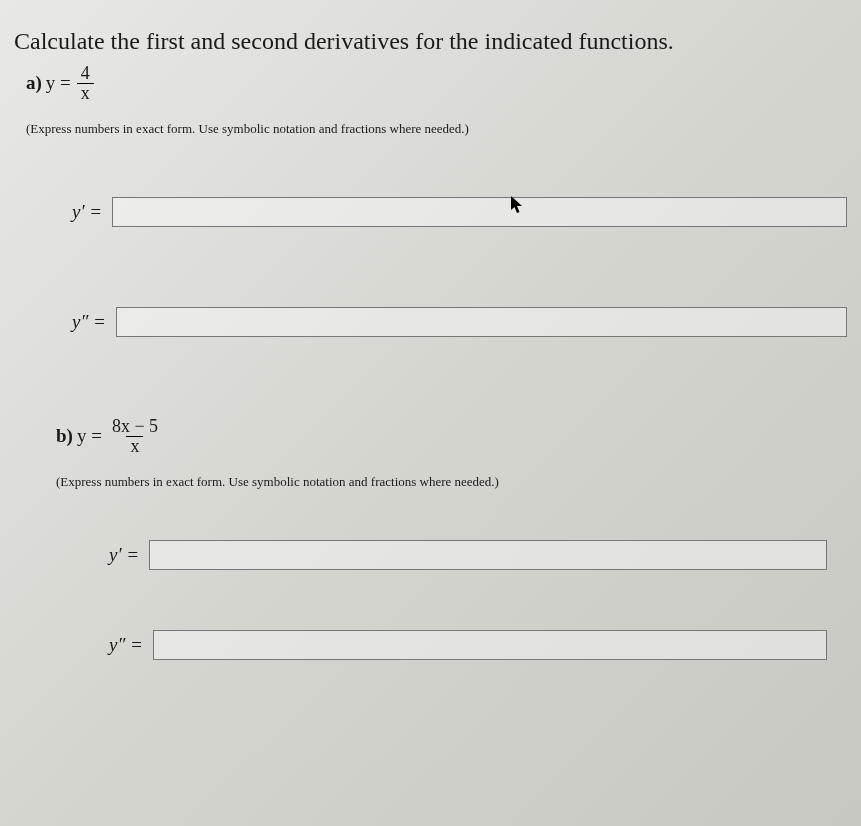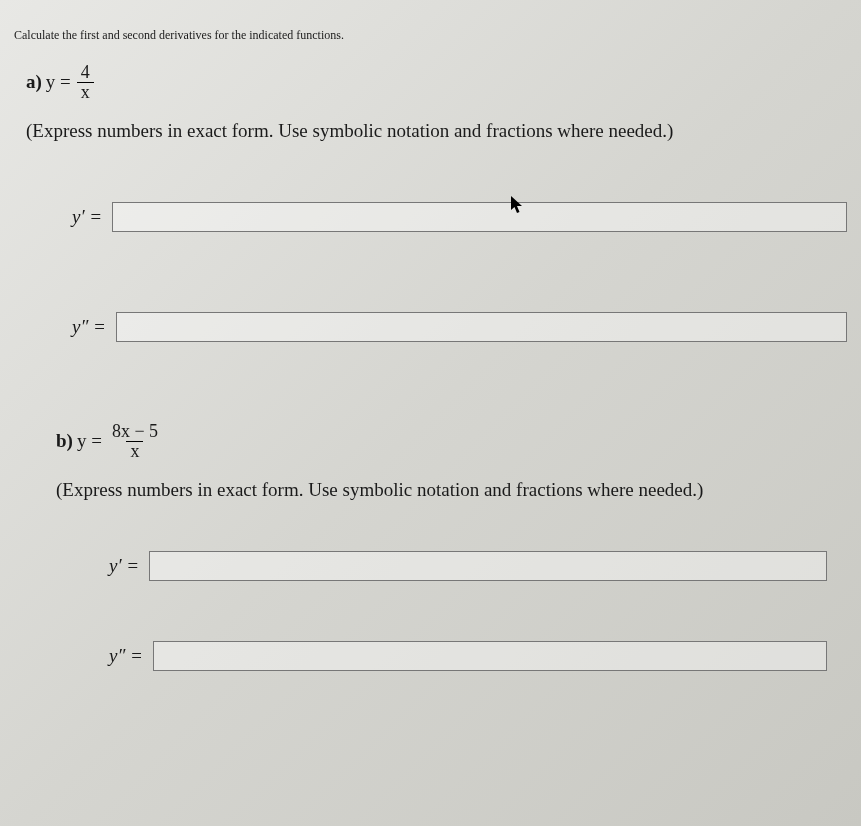--- a/index.html
+++ b/index.html
@@ -12,22 +12,22 @@
       background: linear-gradient(135deg, #e8e8e5 0%, #d5d5d0 50%, #c8c8c2 100%);
       width: 861px;
       height: 826px;
       overflow: hidden;
       color: #1a1a1a;
     }
     .page {
       padding: 28px 14px 14px 14px;
     }
     .instruction {
-      font-size: 12px;
-      margin-bottom: 20px;
+      font-size: 24px;
+      margin-bottom: 9px;
     }
     .problem-label {
       display: flex;
       align-items: center;
       font-size: 19px;
       margin-bottom: 18px;
       margin-left: 12px;
     }
     .bold {
       font-weight: bold;
@@ -43,21 +43,21 @@
       vertical-align: middle;
     }
     .frac .num {
       padding: 0 4px;
     }
     .frac .den {
       border-top: 1.2px solid #000;
       padding: 0 4px;
     }
     .hint {
-      font-size: 19px;
+      font-size: 13px;
       margin-bottom: 60px;
       margin-left: 12px;
     }
     .answer-row {
       display: flex;
       align-items: center;
       margin-bottom: 80px;
       margin-left: 58px;
     }
     .answer-row .lbl {

